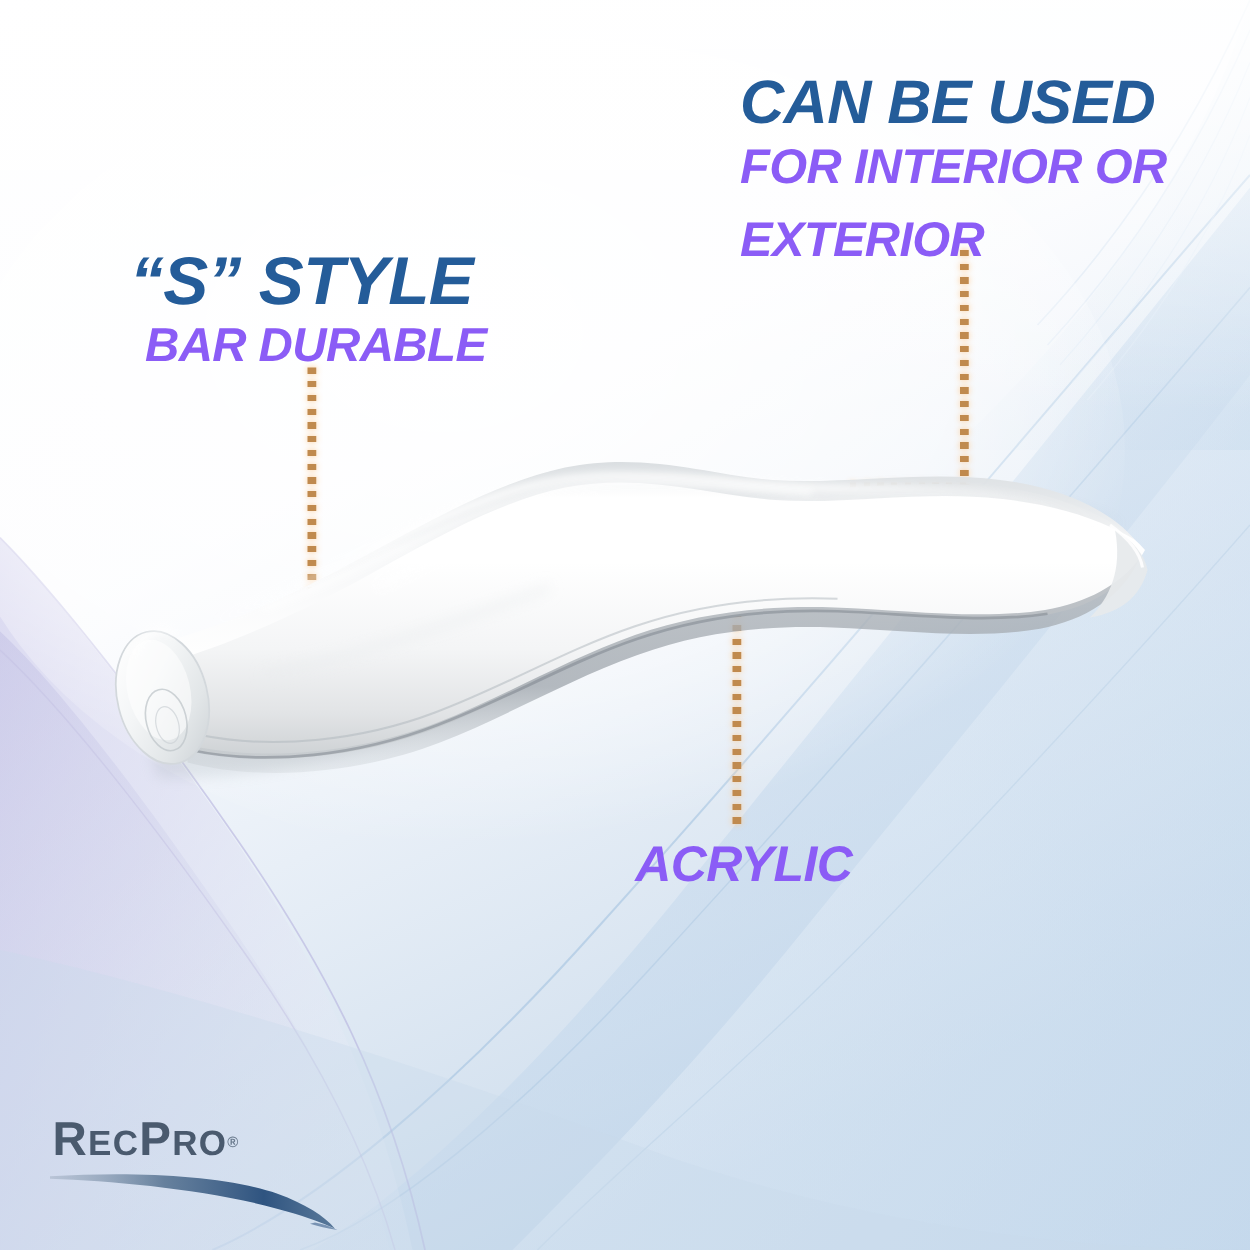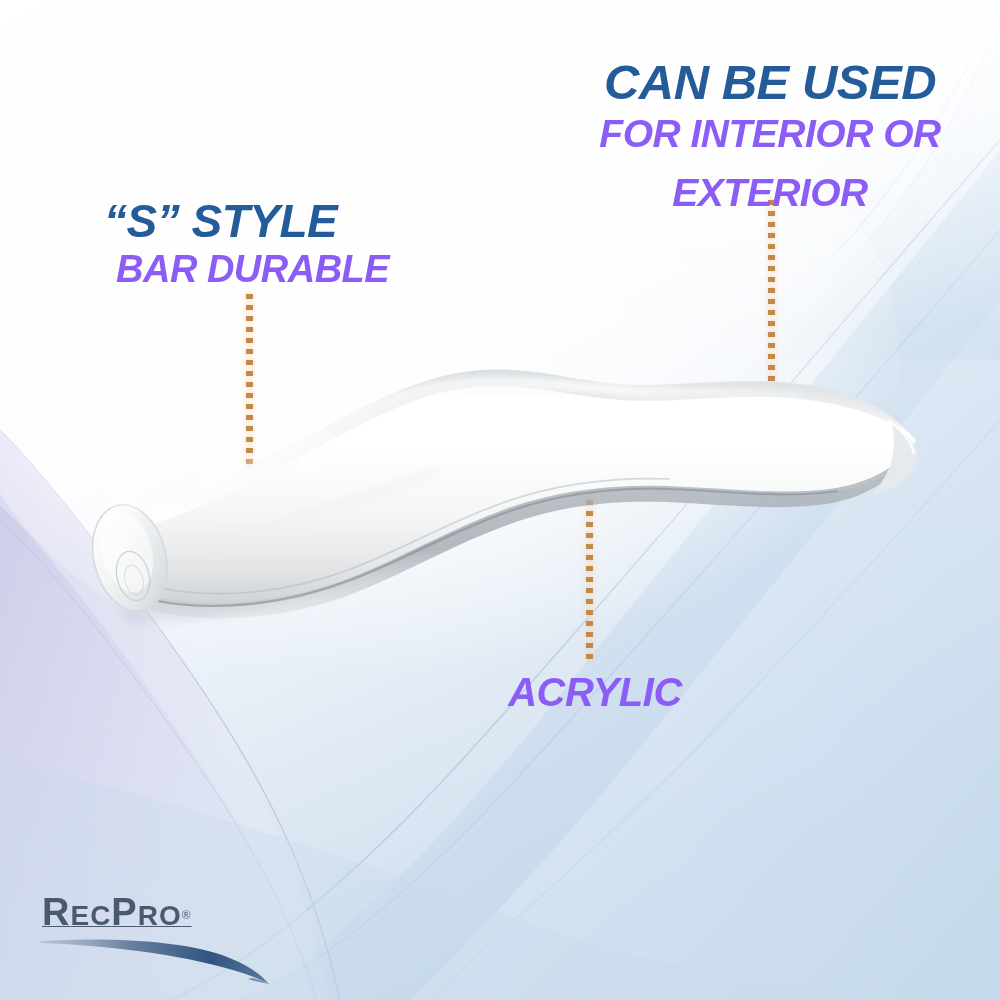--- a/index.html
+++ b/index.html
@@ -28,25 +28,25 @@
     font-weight:bold;
     letter-spacing:-0.5px;
     white-space:nowrap;
     line-height:1.0;
   }
   .line-blue  { color:#245c99; }
   .line-gray  { color:#8b5cf6; }
 
   
   #callout-s-style { left:104px; top:198px; text-align:left; }
-  #callout-s-style .l1 { font-size:46px; }
+  #callout-s-style .l1 { font-size:54px; }
   #callout-s-style .l2 { font-size:38px; margin-top:6px; margin-left:12px; }
 
   
-  #callout-interior { left:580px; top:58px; text-align:center; width:380px; }
+  #callout-interior { left:592px; top:58px; width:380px; }
   #callout-interior .l1 { font-size:49px; }
   #callout-interior .l2 { font-size:39px; margin-top:7px; }
   #callout-interior .l3 { font-size:39px; margin-top:20px; }
 
   
   #callout-durable { left:450px; top:666px; text-align:center; width:290px; }
   #callout-durable .l1 { font-size:50px; }
   #callout-durable .l2 { font-size:40px; margin-top:6px; }
 
   
@@ -72,21 +72,20 @@
 
   
   #logo { position:absolute; left:42px; top:893px; }
   #logo-text {
     font-weight:bold;
     color:#4a5a6e;
     letter-spacing:1px;
     line-height:1;
     position:relative;
     font-family:"Liberation Sans", sans-serif;
-    text-decoration:underline;
   }
   #logo-text .cap { font-size:38px; }
   #logo-text .sm  { font-size:28px; }
   #logo-text .reg { font-size:12px; vertical-align:super; color:#6b7b8e; }
   #logo-swoosh { position:absolute; left:-4px; top:40px; width:250px; height:52px; }
 </style>
 </head>
 <body>
 
 <div id="stage">

